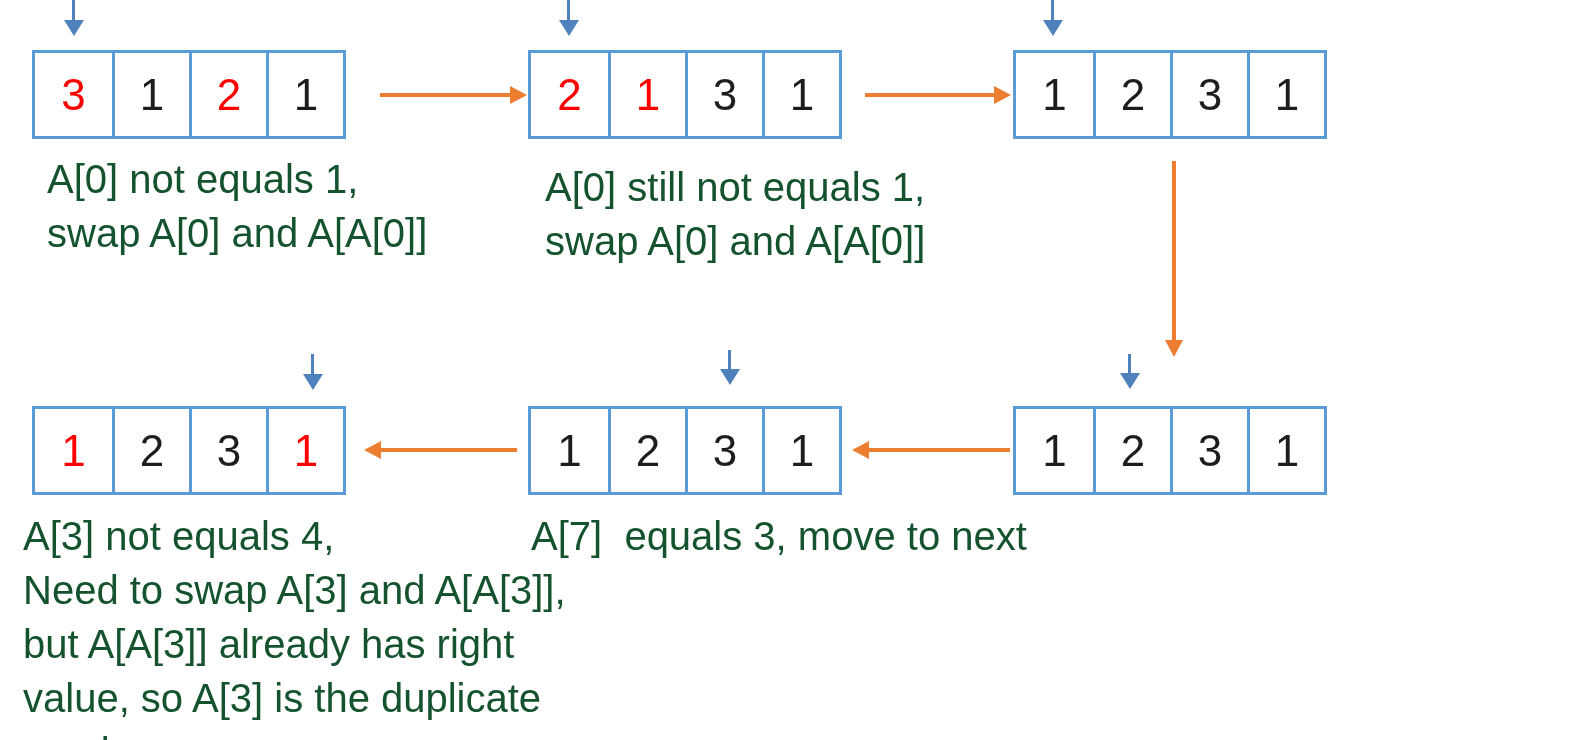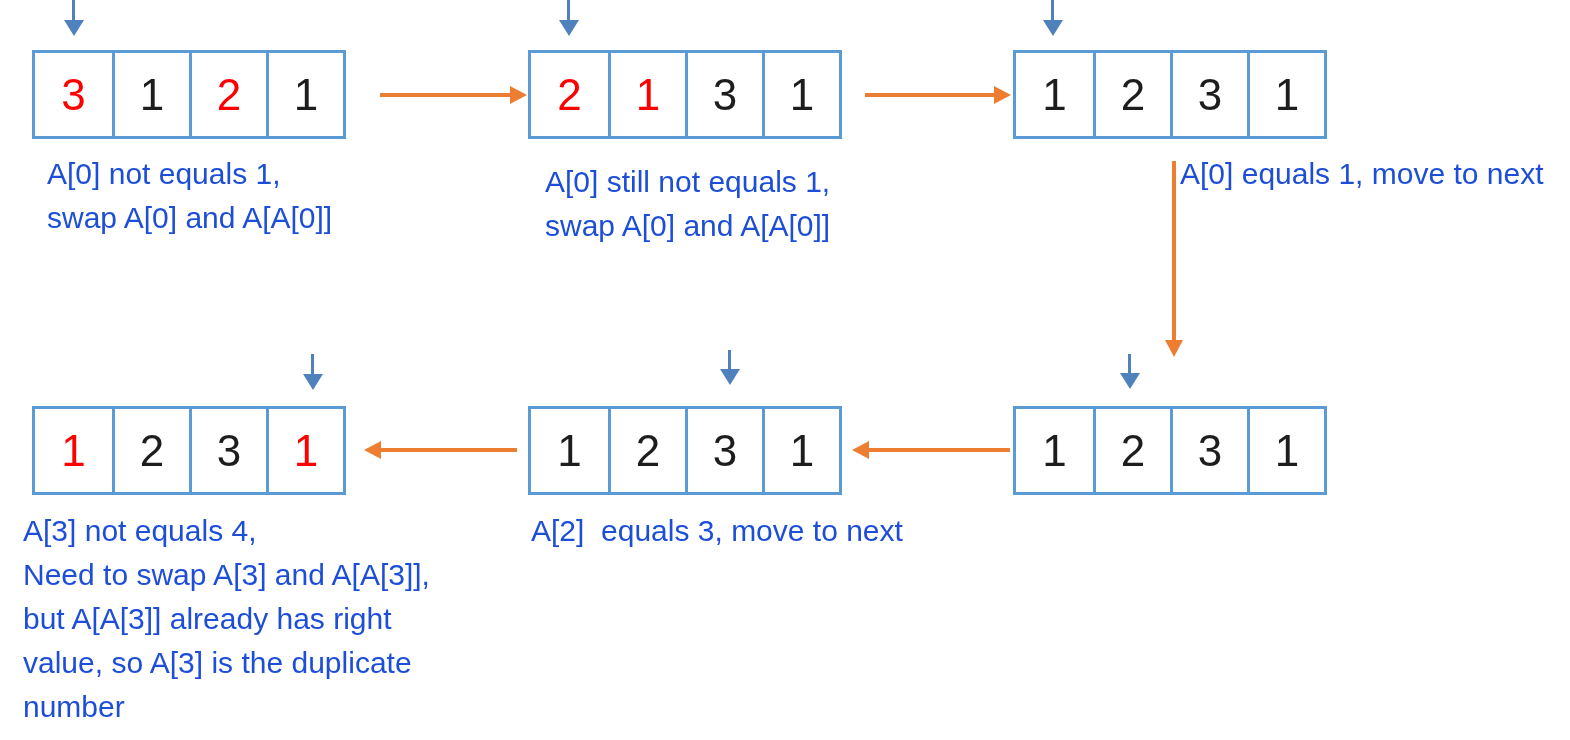--- a/index.html
+++ b/index.html
@@ -34,23 +34,23 @@
   .cell-value {
     font-size:44px;
     color:#1d1d1d;
     line-height:1;
   }
   .cell-value[data-color="red"] { color:#FF0000; }
 
   
   .caption {
     position:absolute;
-    font-size:30px;
-    line-height:44px;
-    color:#1d4ed8;
+    font-size:40px;
+    line-height:54px;
+    color:#14532d;
     white-space:pre-wrap;
   }
 
   
   .pointer {
     position:absolute;
     width:3px;
     background:#4F81BD;
   }
   .pointer::after {
@@ -204,21 +204,20 @@
   <div class="flow h right" style="left:380px; top:93px; width:130px;"></div>
   <div class="flow h right" style="left:865px; top:93px; width:129px;"></div>
   <div class="flow v down" style="left:1172px; top:161px; height:179px;"></div>
   <div class="flow h left" style="left:869px; top:448px; width:141px;"></div>
   <div class="flow h left" style="left:381px; top:448px; width:136px;"></div>
 
   <div class="caption" style="left:47px; top:152px;">A[0] not equals 1,
 swap A[0] and A[A[0]]</div>
   <div class="caption" style="left:545px; top:160px;">A[0] still not equals 1,
 swap A[0] and A[A[0]]</div>
-  <div class="caption" style="left:1180px; top:152px;">A[0] equals 1, move to next</div>
-  <div class="caption" style="left:531px; top:509px;">A[2]  equals 3, move to next</div>
+  <div class="caption" style="left:531px; top:509px;">A[7]  equals 3, move to next</div>
   <div class="caption" style="left:23px; top:509px;">A[3] not equals 4,
 Need to swap A[3] and A[A[3]],
 but A[A[3]] already has right
 value, so A[3] is the duplicate
 number</div>
 
 </div>
 
 </body></html>

